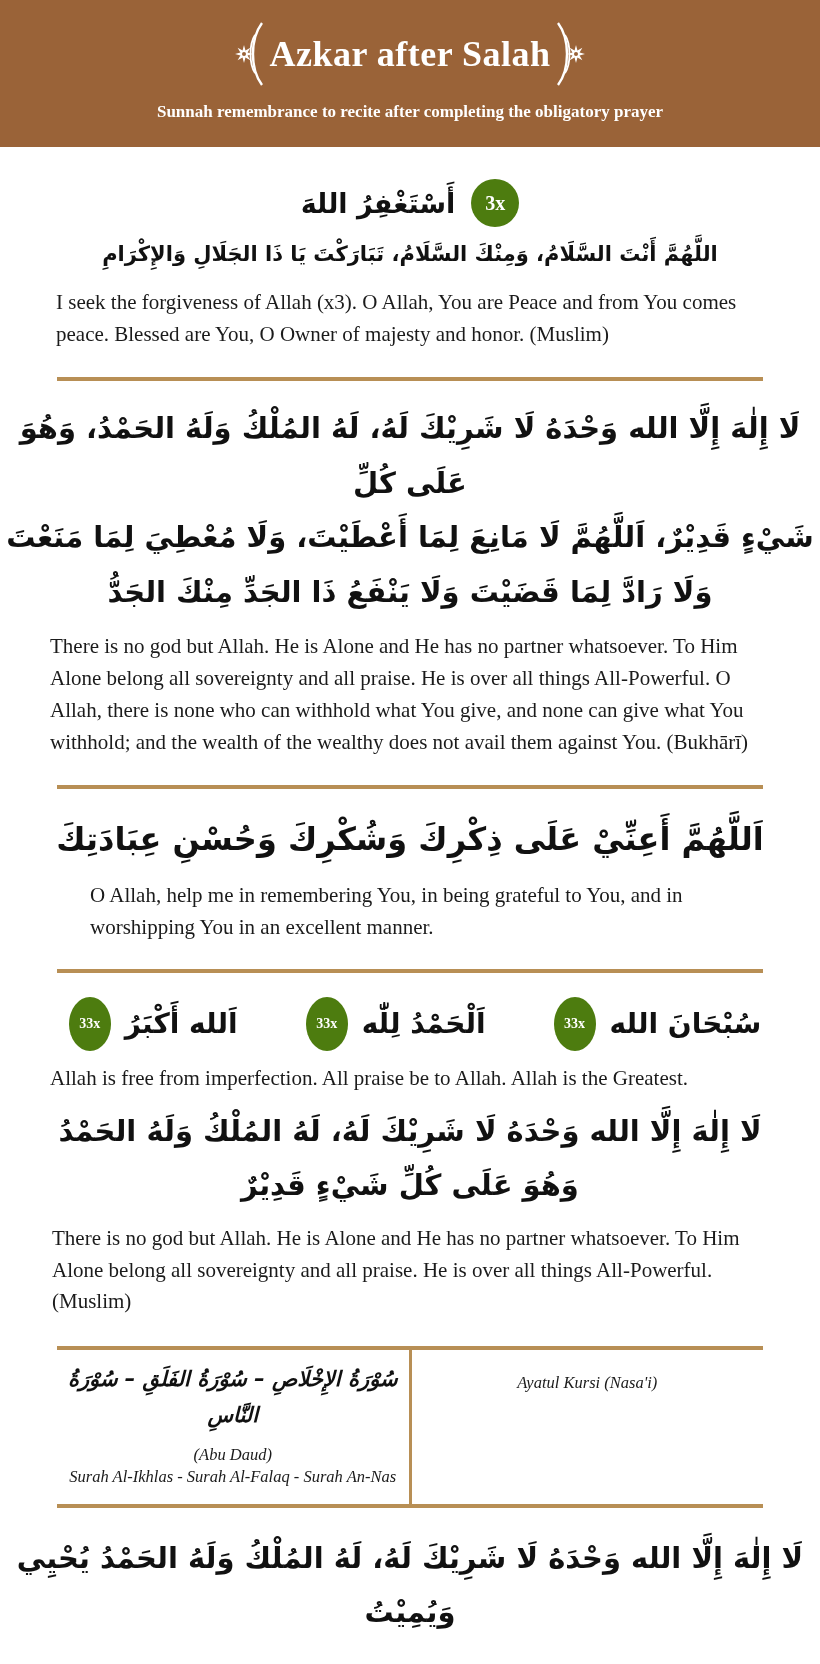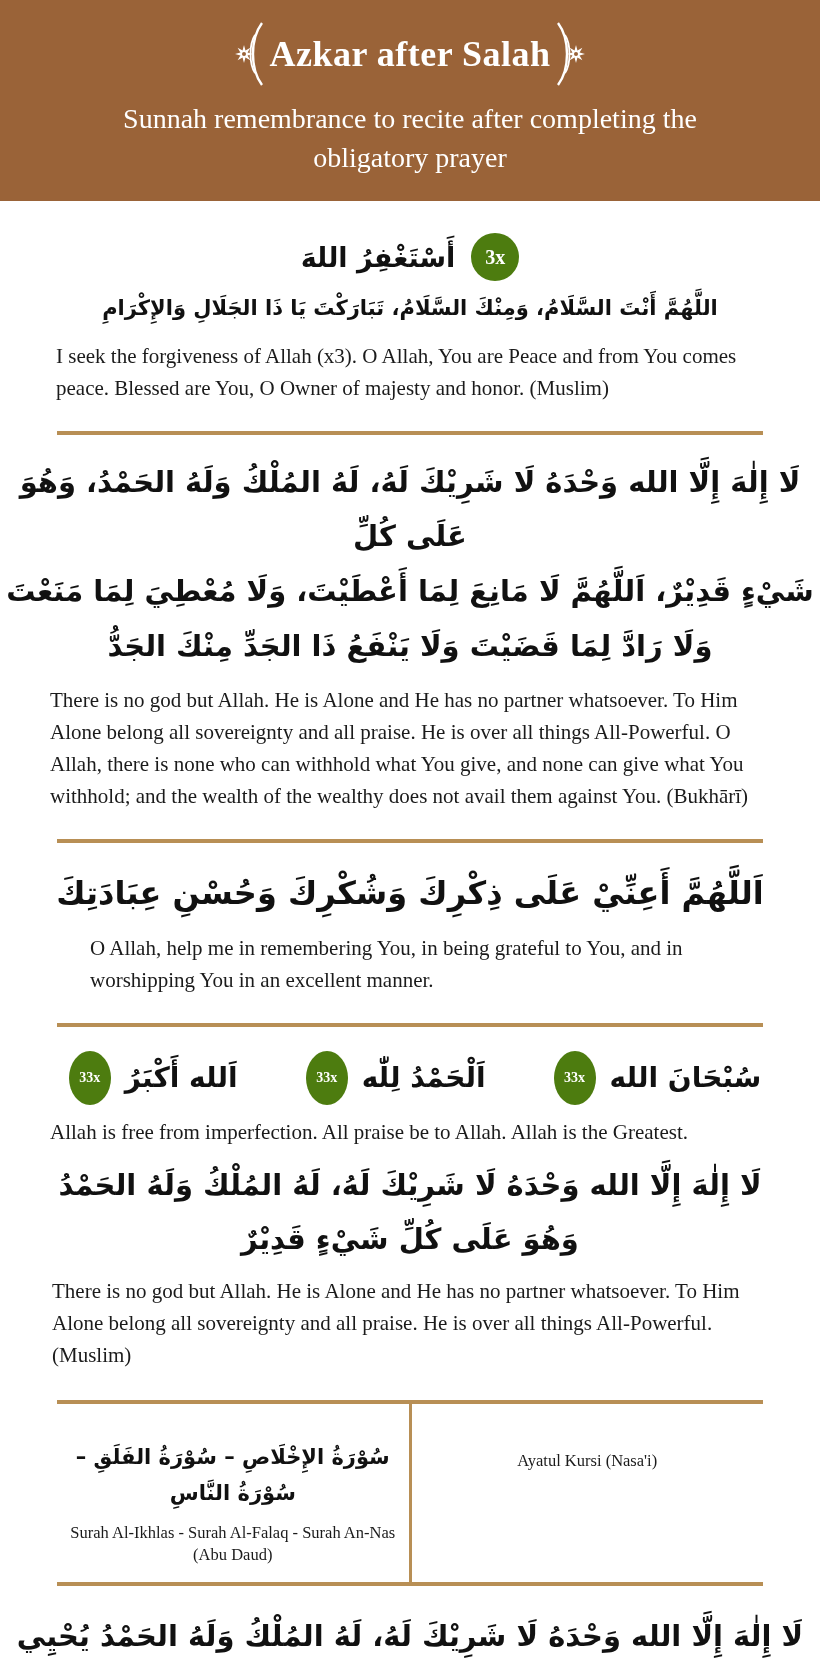--- a/index.html
+++ b/index.html
@@ -28,22 +28,22 @@
   .page-title {
     font-size: 36px;
     font-weight: bold;
     letter-spacing: 0.5px;
   }
   .ornament svg { display: block; }
   .ornament.flip { transform: scaleX(-1); }
   .subtitle {
     margin: 14px auto 0;
     max-width: 640px;
-    font-size: 28px;
-    font-weight: normal;
+    font-size: 17px;
+    font-weight: bold;
     line-height: 1.38;
   }
 
   
   .arabic {
     font-family: "DejaVu Sans", sans-serif;
     direction: rtl;
     unicode-bidi: embed;
     font-weight: bold;
     color: #111111;
@@ -122,21 +122,22 @@
   .recite-box {
     width: 706px;
     margin: 28px auto 0;
     border-top: 4px solid #b88f55;
     border-bottom: 4px solid #b88f55;
     display: flex;
     align-items: stretch;
   }
   .recite-cell {
     flex: 1 1 50%;
-    padding: 36px 10px 16px;
+    padding: 12px 10px 16px;
+    font-style: italic;
   }
   .recite-cell.left { border-right: 3px solid #b88f55; }
   .recite-cell .arabic { font-size: 21px; line-height: 1.7; }
   .recite-cell.right .arabic { font-size: 23px; }
   .caption {
     text-align: center;
     font-size: 16.5px;
     line-height: 1.35;
     margin-top: 10px;
   }
@@ -228,22 +229,22 @@
     <div class="arabic">لَا إِلٰهَ إِلَّا الله وَحْدَهُ لَا شَرِيْكَ لَهُ، لَهُ المُلْكُ وَلَهُ الحَمْدُ</div>
     <div class="arabic">وَهُوَ عَلَى كُلِّ شَيْءٍ قَدِيْرٌ</div>
   </div>
   <div class="english english2">There is no god but Allah. He is Alone and He has no partner whatsoever. To Him Alone belong all sovereignty and all praise. He is over all things All-Powerful. (Muslim)</div>
 </div>
 
 <div class="recite-box">
   <div class="recite-cell left">
     <div class="arabic">سُوْرَةُ الإِخْلَاصِ – سُوْرَةُ الفَلَقِ – سُوْرَةُ النَّاسِ</div>
     <div class="caption">
+      <div>(Abu Daud)</div>
       <div>Surah Al-Ikhlas - Surah Al-Falaq - Surah An-Nas</div>
-      <div>(Abu Daud)</div>
     </div>
   </div>
   <div class="recite-cell right">
     <div class="caption">Ayatul Kursi (Nasa'i)</div>
   </div>
 </div>
 
 <div class="sec6">
   <div class="arabic">لَا إِلٰهَ إِلَّا الله وَحْدَهُ لَا شَرِيْكَ لَهُ، لَهُ المُلْكُ وَلَهُ الحَمْدُ يُحْيِي وَيُمِيْتُ</div>
 

